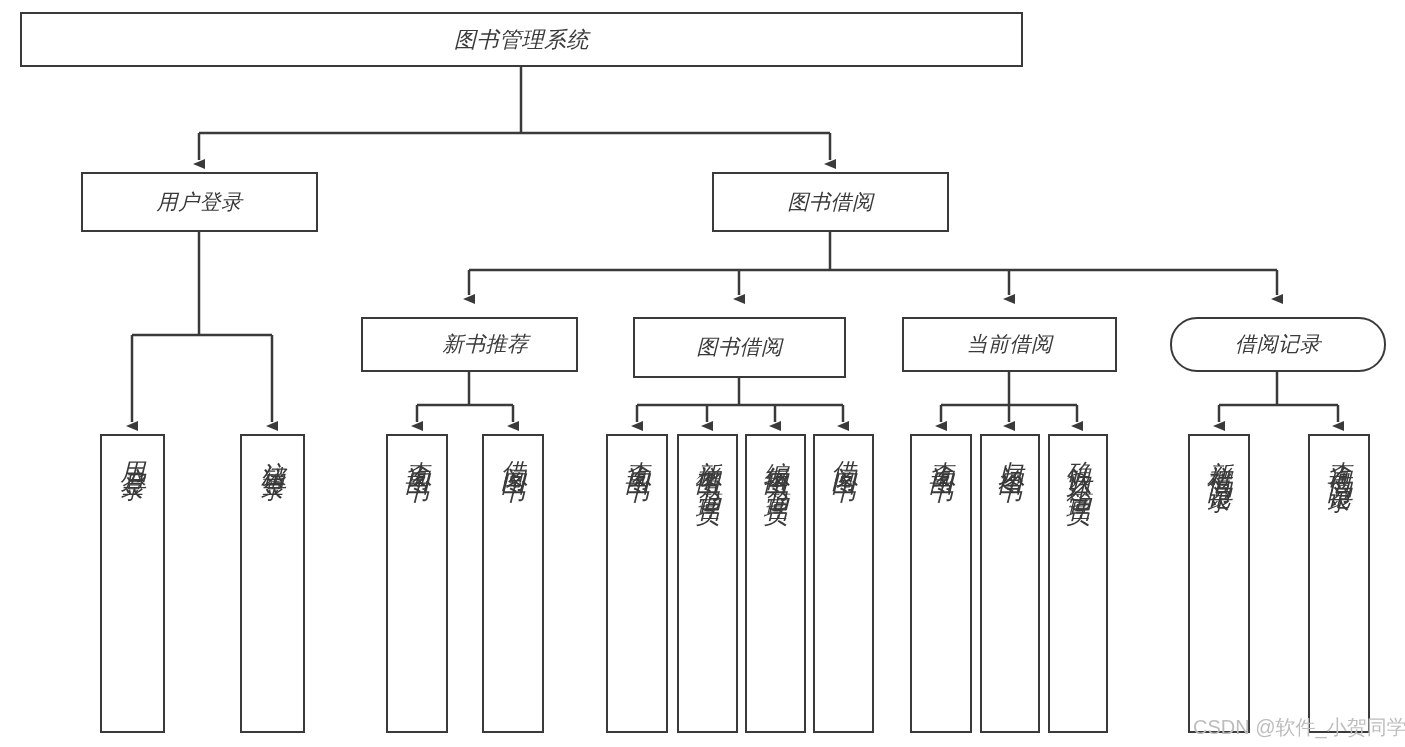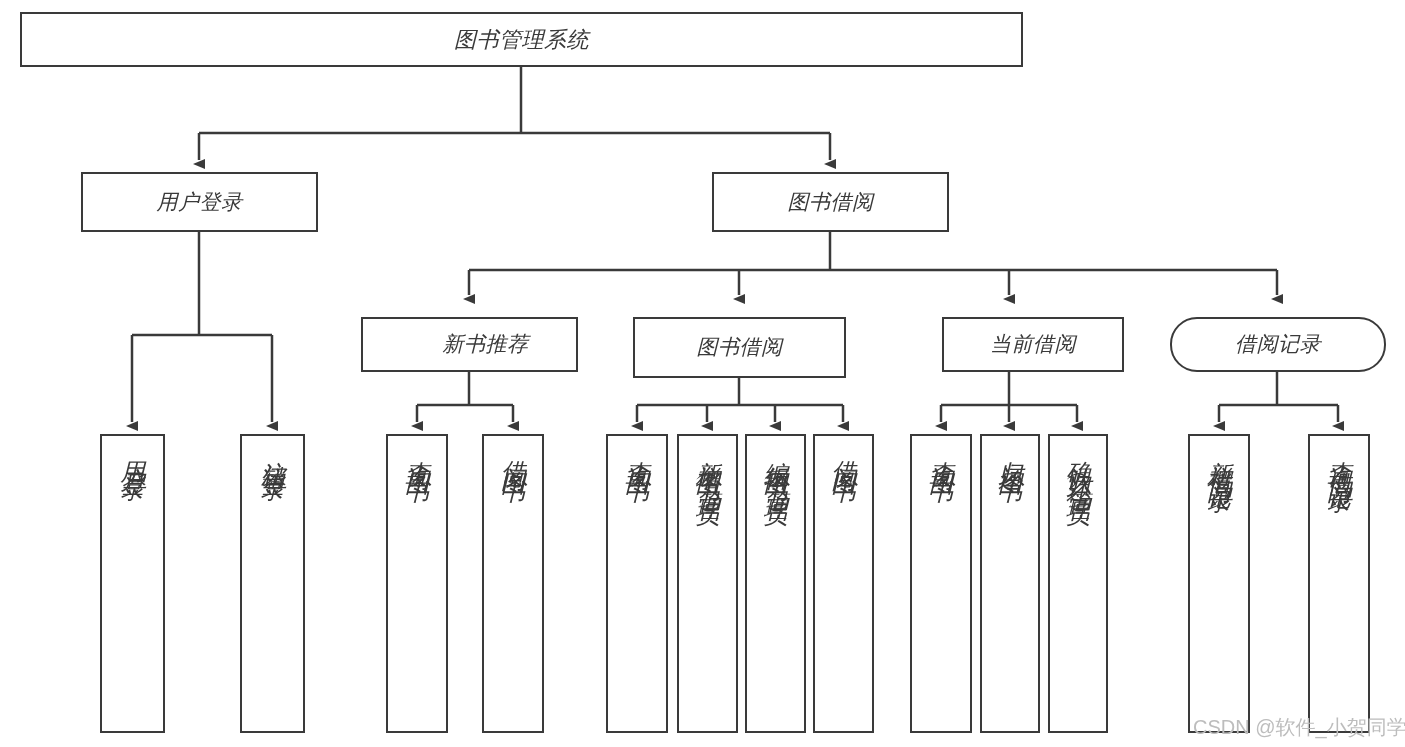--- a/index.html
+++ b/index.html
@@ -145,21 +145,21 @@
   </div>
 
   <div class="node horiz" style="left:361px; top:317px; width:217px; height:55px;padding-left:32px;">
     <span class="label">新书推荐</span>
   </div>
 
   <div class="node horiz" style="left:633px; top:317px; width:213px; height:61px;">
     <span class="label">图书借阅</span>
   </div>
 
-  <div class="node horiz" style="left:902px; top:317px; width:182px; height:55px;margin-left:40px;">
+  <div class="node horiz" style="left:902px; top:317px; width:215px; height:55px;">
     <span class="label">当前借阅</span>
   </div>
 
   <div class="node horiz" style="left:1170px; top:317px; width:216px; height:55px;border-radius:27px;">
     <span class="label">借阅记录</span>
   </div>
 
   <div class="node vert vert-center" style="left:100px; top:434px; width:65px; height:299px;">
     <span class="label">用户登录</span>
   </div>

